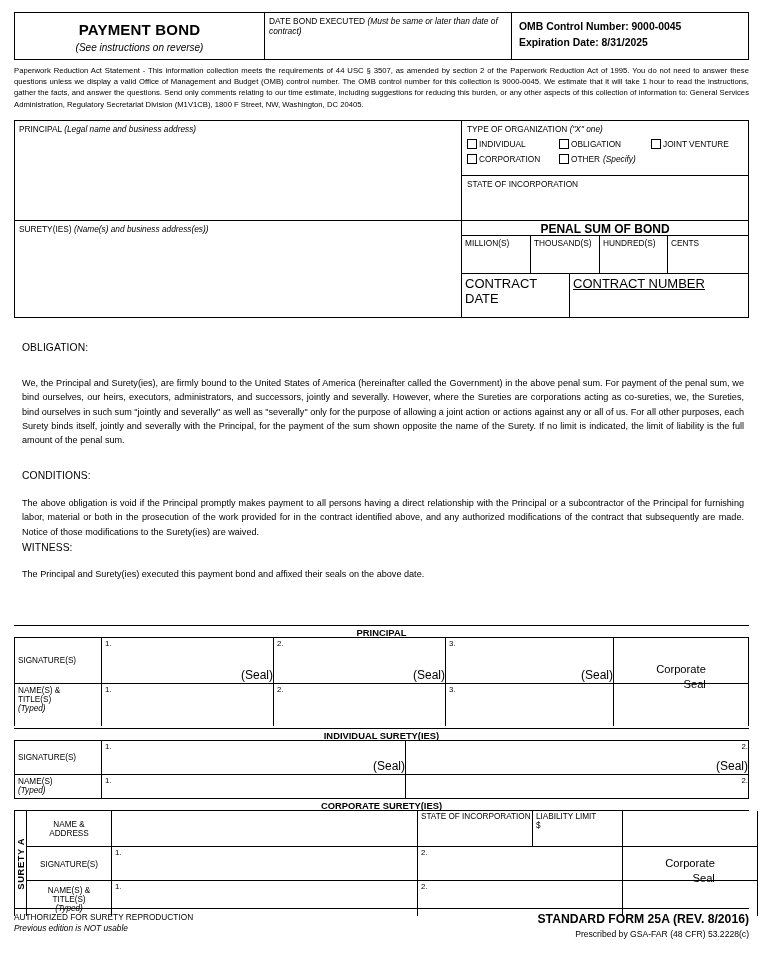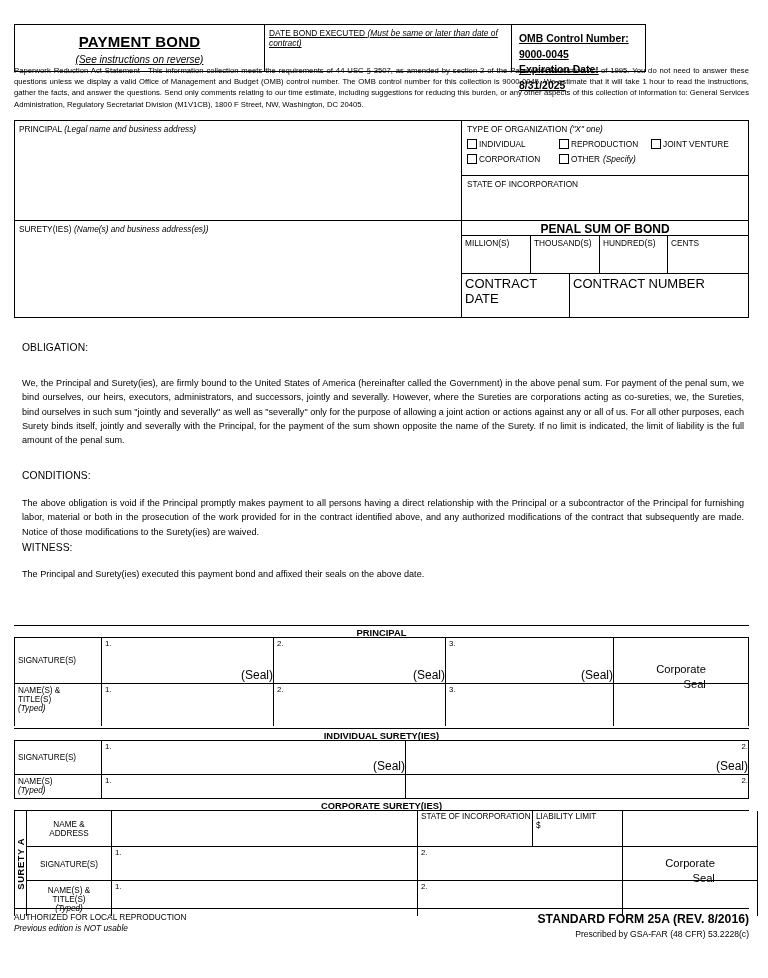--- a/index.html
+++ b/index.html
@@ -20,28 +20,27 @@
     position: absolute;
     left: 0; top: 0;
     width: 768px;
     height: 978px;
   }
   .it { font-style: italic; }
 
   
   .top-block {
     position: absolute;
-    left: 14px; top: 24px;
-    width: 632px;
+    left: 14px; top: 12px;
+    width: 735px;
     border: 1.6px solid #000;
     border-bottom-width: 1.6px;
     box-sizing: border-box;
     display: flex;
     height: 48px;
-    text-decoration: underline;
   }
   .tb-title {
     width: 250px;
     box-sizing: border-box;
     border-right: 1.6px solid #000;
     display: flex;
     flex-direction: column;
     align-items: center;
     justify-content: center;
     padding-top: 2px;
@@ -167,21 +166,21 @@
     display: flex;
     height: 43px;
     box-sizing: border-box;
   }
   .contract-cols > div {
     box-sizing: border-box;
     padding: 2px 0 0 3px;
     font-size: 13px;
   }
   .cc-date { width: 108px; border-right: 1.3px solid #000; }
-  .cc-num { flex: 1; }
+  .cc-num { flex: 1; text-decoration: underline; }
 
   
   .body-text { position: absolute; left: 22px; width: 722px; }
   .sect-head {
     font-size: 10.3px;
     letter-spacing: .1px;
   }
   .para {
     font-size: 9.1px;
     line-height: 1.58;
@@ -320,21 +319,21 @@
             <span>TYPE OF ORGANIZATION</span>
             <span class="it">("X" one)</span>
           </div>
           <div class="cb-row">
             <div class="cb-item" style="width:92px">
               <span class="cb"></span>
               <span class="cb-label">INDIVIDUAL</span>
             </div>
             <div class="cb-item" style="width:92px">
               <span class="cb"></span>
-              <span class="cb-label">REPRODUCTION</span>
+              <span class="cb-label">OBLIGATION</span>
             </div>
             <div class="cb-item">
               <span class="cb"></span>
               <span class="cb-label">JOINT VENTURE</span>
             </div>
           </div>
           <div class="cb-row">
             <div class="cb-item" style="width:92px">
               <span class="cb"></span>
               <span class="cb-label">CORPORATION</span>
@@ -520,21 +519,21 @@
           </div>
           <div class="corp-seal outer-right"></div>
         </div>
 
       </div>
     </div>
   </div>
 
   <div class="footer">
     <div class="f-left">
-      <div>AUTHORIZED FOR LOCAL REPRODUCTION</div>
+      <div>AUTHORIZED FOR SURETY REPRODUCTION</div>
       <div class="it">Previous edition is NOT usable</div>
     </div>
     <div class="f-right">
       <div class="sf">STANDARD FORM 25A (REV. 8/2016)</div>
       <div class="presc">Prescribed by GSA-FAR (48 CFR) 53.2228(c)</div>
     </div>
   </div>
 
 </div>
 

